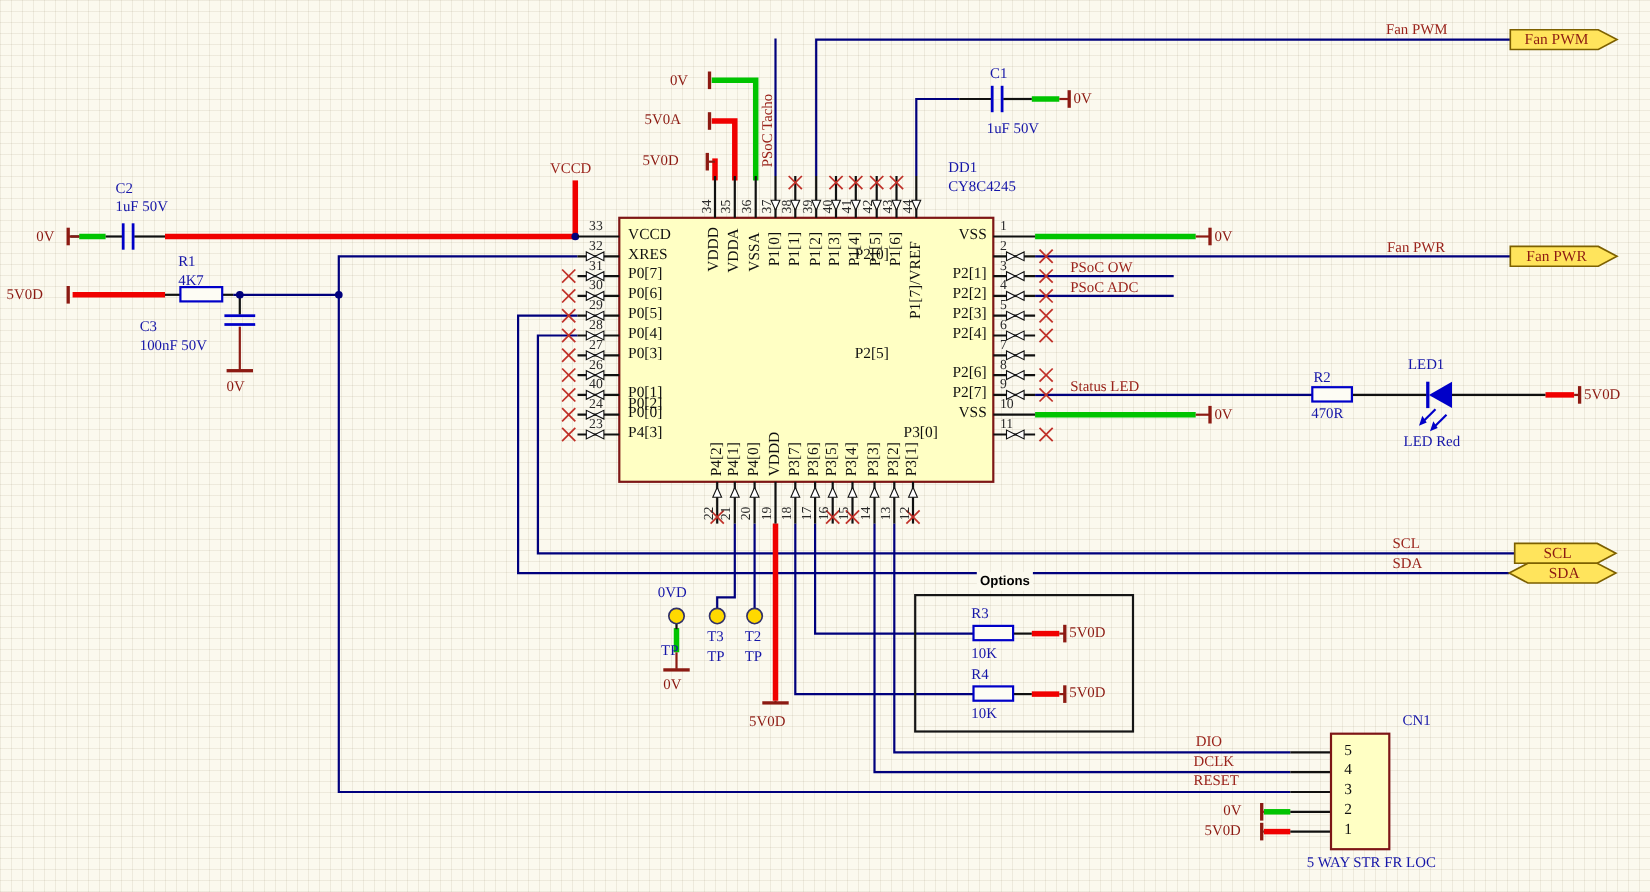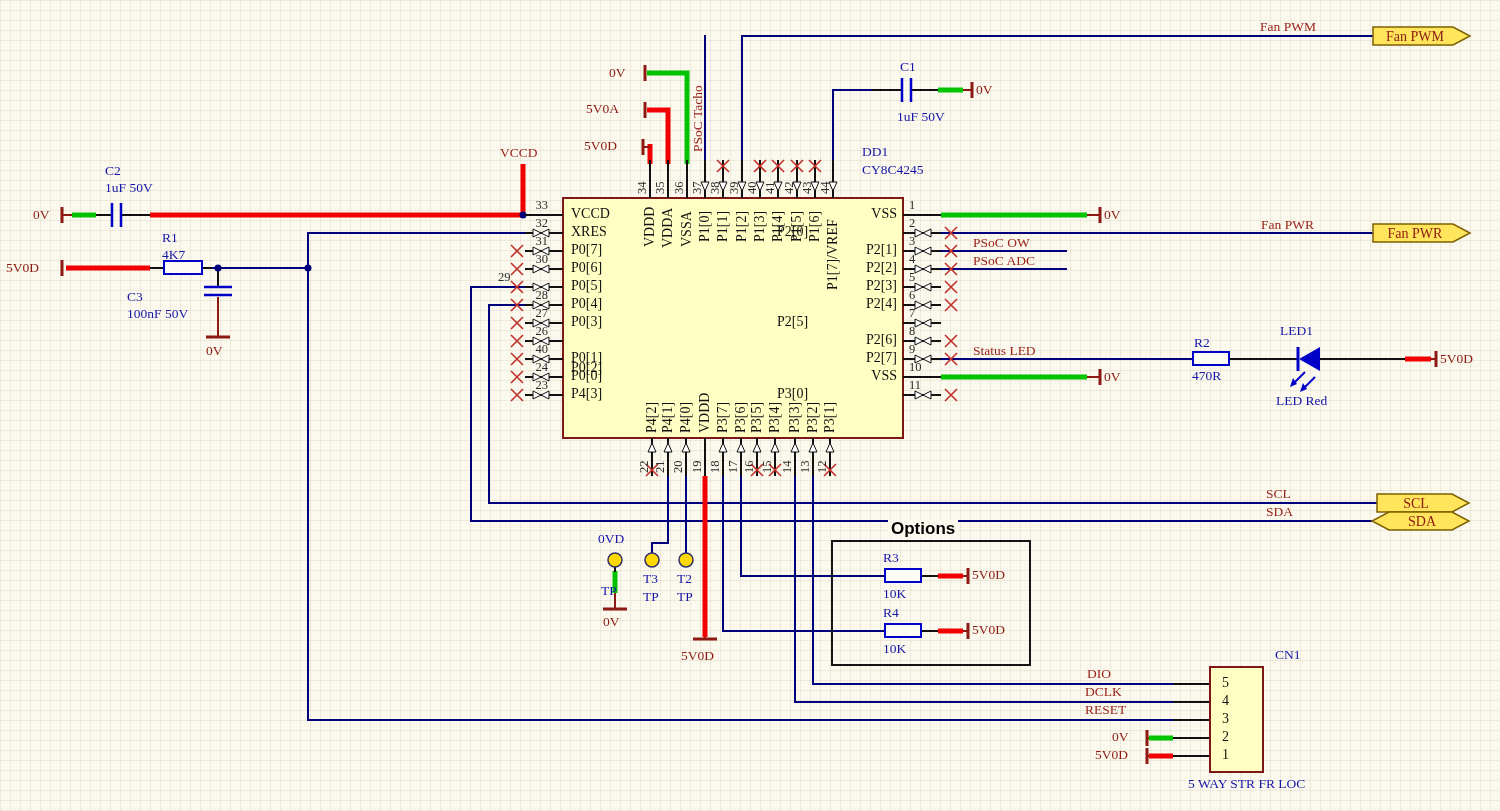--- a/index.html
+++ b/index.html
@@ -14,21 +14,21 @@
   svg{position:absolute;left:0;top:0;}
   .t{position:absolute;font-family:"Liberation Serif",serif;font-size:13.5px;line-height:15px;white-space:pre;}
   .net{color:#9A231B}
   .pwr{color:#8C1A12}
   .des{color:#1515A8}
   .blk{color:#101010;font-size:14px;line-height:16px}
   .pname{color:#101010;font-size:14px;line-height:16px}
   .pnum{color:#2a2a2a;font-size:12.5px;line-height:15px}
   .vt{transform-origin:0 0;transform:rotate(-90deg)}
   .porttxt{color:#8C1A12;text-align:center;font-size:14px;line-height:16px}
-  .opt{font-family:"Liberation Sans",sans-serif;font-weight:bold;font-size:17px;line-height:17px;color:#000;background:#FBF9EE;padding:0 3px}
+  .opt{font-family:"Liberation Sans",sans-serif;font-weight:bold;font-size:12px;line-height:17px;color:#000;background:#FBF9EE;padding:0 3px}
 </style>
 </head>
 <body>
 
 <div id="canvas">
 
   <svg id="gfx" width="1500" height="811">
 
     <g stroke="#00007D" stroke-width="2" fill="none">
       <path d="M525 233 H308 V720 H1173"></path>
@@ -411,21 +411,21 @@
       <div class="t pnum" style="left: 909px; top: 216px;">2</div>
       <div class="t pname" style="left: 777px; top: 224px; width: 120px; text-align: left;">P2[0]</div>
       <div class="t pnum" style="left: 498px; top: 234px; width: 50px; text-align: right;">31</div>
       <div class="t pname" style="left: 571px; top: 242px;">P0[7]</div>
       <div class="t pnum" style="left: 909px; top: 234px;">3</div>
       <div class="t pname" style="left: 777px; top: 242px; width: 120px; text-align: right;">P2[1]</div>
       <div class="t pnum" style="left: 498px; top: 252px; width: 50px; text-align: right;">30</div>
       <div class="t pname" style="left: 571px; top: 260px;">P0[6]</div>
       <div class="t pnum" style="left: 909px; top: 252px;">4</div>
       <div class="t pname" style="left: 777px; top: 260px; width: 120px; text-align: right;">P2[2]</div>
-      <div class="t pnum" style="left: 498px; top: 270px; width: 50px; ">29</div>
+      <div class="t pnum" style="left: 498px; top: 270px; width: 50px; text-align: right;">29</div>
       <div class="t pname" style="left: 571px; top: 278px;">P0[5]</div>
       <div class="t pnum" style="left: 909px; top: 270px;">5</div>
       <div class="t pname" style="left: 777px; top: 278px; width: 120px; text-align: right;">P2[3]</div>
       <div class="t pnum" style="left: 498px; top: 288px; width: 50px; text-align: right;">28</div>
       <div class="t pname" style="left: 571px; top: 296px;">P0[4]</div>
       <div class="t pnum" style="left: 909px; top: 288px;">6</div>
       <div class="t pname" style="left: 777px; top: 296px; width: 120px; text-align: right;">P2[4]</div>
       <div class="t pnum" style="left: 498px; top: 306px; width: 50px; text-align: right;">27</div>
       <div class="t pname" style="left: 571px; top: 314px;">P0[3]</div>
       <div class="t pnum" style="left: 909px; top: 306px;">7</div>
@@ -438,21 +438,21 @@
       <div class="t pname" style="left: 571px; top: 350px;">P0[1]</div>
       <div class="t pnum" style="left: 909px; top: 342px;">9</div>
       <div class="t pname" style="left: 777px; top: 350px; width: 120px; text-align: right;">P2[7]</div>
       <div class="t pnum" style="left: 498px; top: 360px; width: 50px; text-align: right;">24</div>
       <div class="t pname" style="left: 571px; top: 368px;">P0[0]</div>
       <div class="t pnum" style="left: 909px; top: 360px;">10</div>
       <div class="t pname" style="left: 777px; top: 368px; width: 120px; text-align: right;">VSS</div>
       <div class="t pnum" style="left: 498px; top: 378px; width: 50px; text-align: right;">23</div>
       <div class="t pname" style="left: 571px; top: 386px;">P4[3]</div>
       <div class="t pnum" style="left: 909px; top: 378px;">11</div>
-      <div class="t pname" style="left: 777px; top: 386px; width: 120px; text-align: left;">P3[0]</div>
+      <div class="t pname" style="left: 777px; top: 386px; width: 120px; text-align: center;">P3[0]</div>
       <div class="t pnum vt" style="left: 635px; top: 194px;">34</div>
       <div class="t pname vt" style="left: 642px; top: 247px;">VDDD</div>
       <div class="t pnum vt" style="left: 653px; top: 194px;">35</div>
       <div class="t pname vt" style="left: 660px; top: 248px;">VDDA</div>
       <div class="t pnum vt" style="left: 672px; top: 194px;">36</div>
       <div class="t pname vt" style="left: 679px; top: 247px;">VSSA</div>
       <div class="t pnum vt" style="left: 690px; top: 194px;">37</div>
       <div class="t pname vt" style="left: 697px; top: 242px;">P1[0]</div>
       <div class="t pnum vt" style="left: 708px; top: 194px;">38</div>
       <div class="t pname vt" style="left: 715px; top: 242px;">P1[1]</div>

